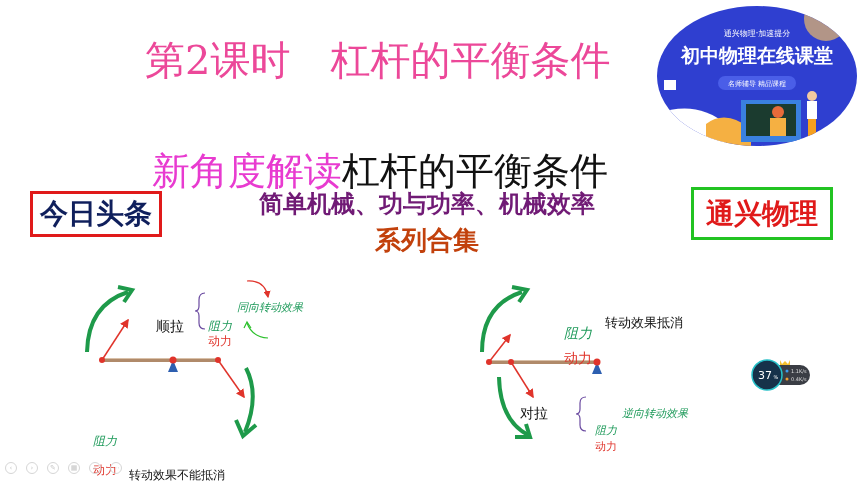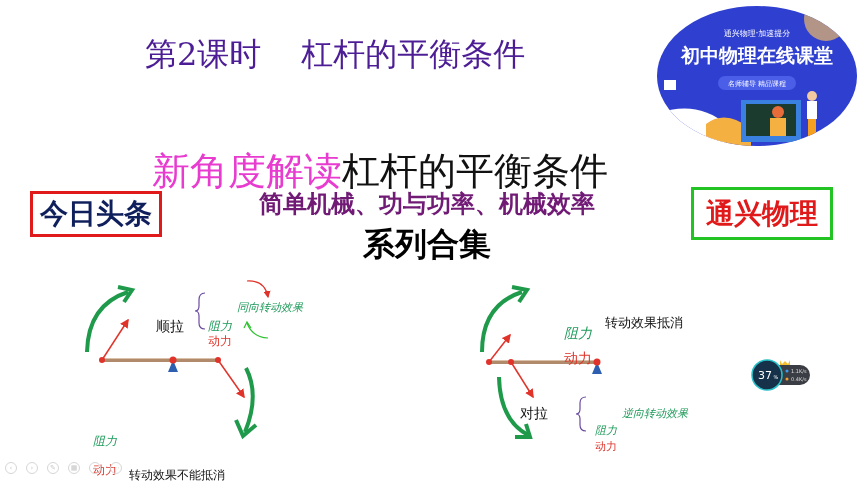--- a/index.html
+++ b/index.html
@@ -3,21 +3,21 @@
 <meta charset="utf-8">
 <style>
   html, body { margin: 0; padding: 0; }
   body {
     width: 864px; height: 486px; position: relative; overflow: hidden;
     background: #ffffff;
     font-family: "DejaVu Sans", "Liberation Sans", sans-serif;
   }
   .abs { position: absolute; }
   .title1 {
-    left: 145px; top: 33px; font-size: 32px; color: #4c1d95;
+    left: 145px; top: 33px; font-size: 40px; color: #ec4899;
     font-family: "DejaVu Serif", "Liberation Serif", serif; white-space: nowrap; letter-spacing: 0px; text-align: center;
   }
   .title1 .gap { display: inline-block; width: 40px; }
   .title2 {
     left: 152px; top: 106px; font-size: 38px; color: #111;
     font-family: "DejaVu Serif", "Liberation Serif", serif; white-space: nowrap; margin-top: 40px;
   }
   .title2 .pink { color: #e83bd0; }
   .badge-left {
     left: 30px; top: 191px; width: 132px; height: 46px;
@@ -30,21 +30,21 @@
     border: 3px solid #22c322; box-sizing: border-box;
     color: #e01a1a; font-size: 28px; font-weight: bold;
     display: flex; align-items: center; justify-content: center;
   }
   .series-line1 {
     left: 222px; top: 188px; width: 410px; text-align: center;
     font-size: 24px; font-weight: bold; color: #701a75; white-space: nowrap;
   }
   .series-line2 {
     left: 222px; top: 223px; width: 410px; text-align: center;
-    font-size: 32px; font-weight: bold; color: #000000;
+    font-size: 26px; font-weight: bold; color: #c2410c;
   }
   .logo {
     left: 656px; top: 4px; width: 202px; height: 144px;
   }
   .lbl { font-size: 12px; white-space: nowrap; }
   .red { color: #e0342b; margin-top: 48px; }
   .green { color: #1e9a5a; font-style: italic; }
   .black { color: #111; }
   .lbl-big { font-size: 14px; }
   .speed {

